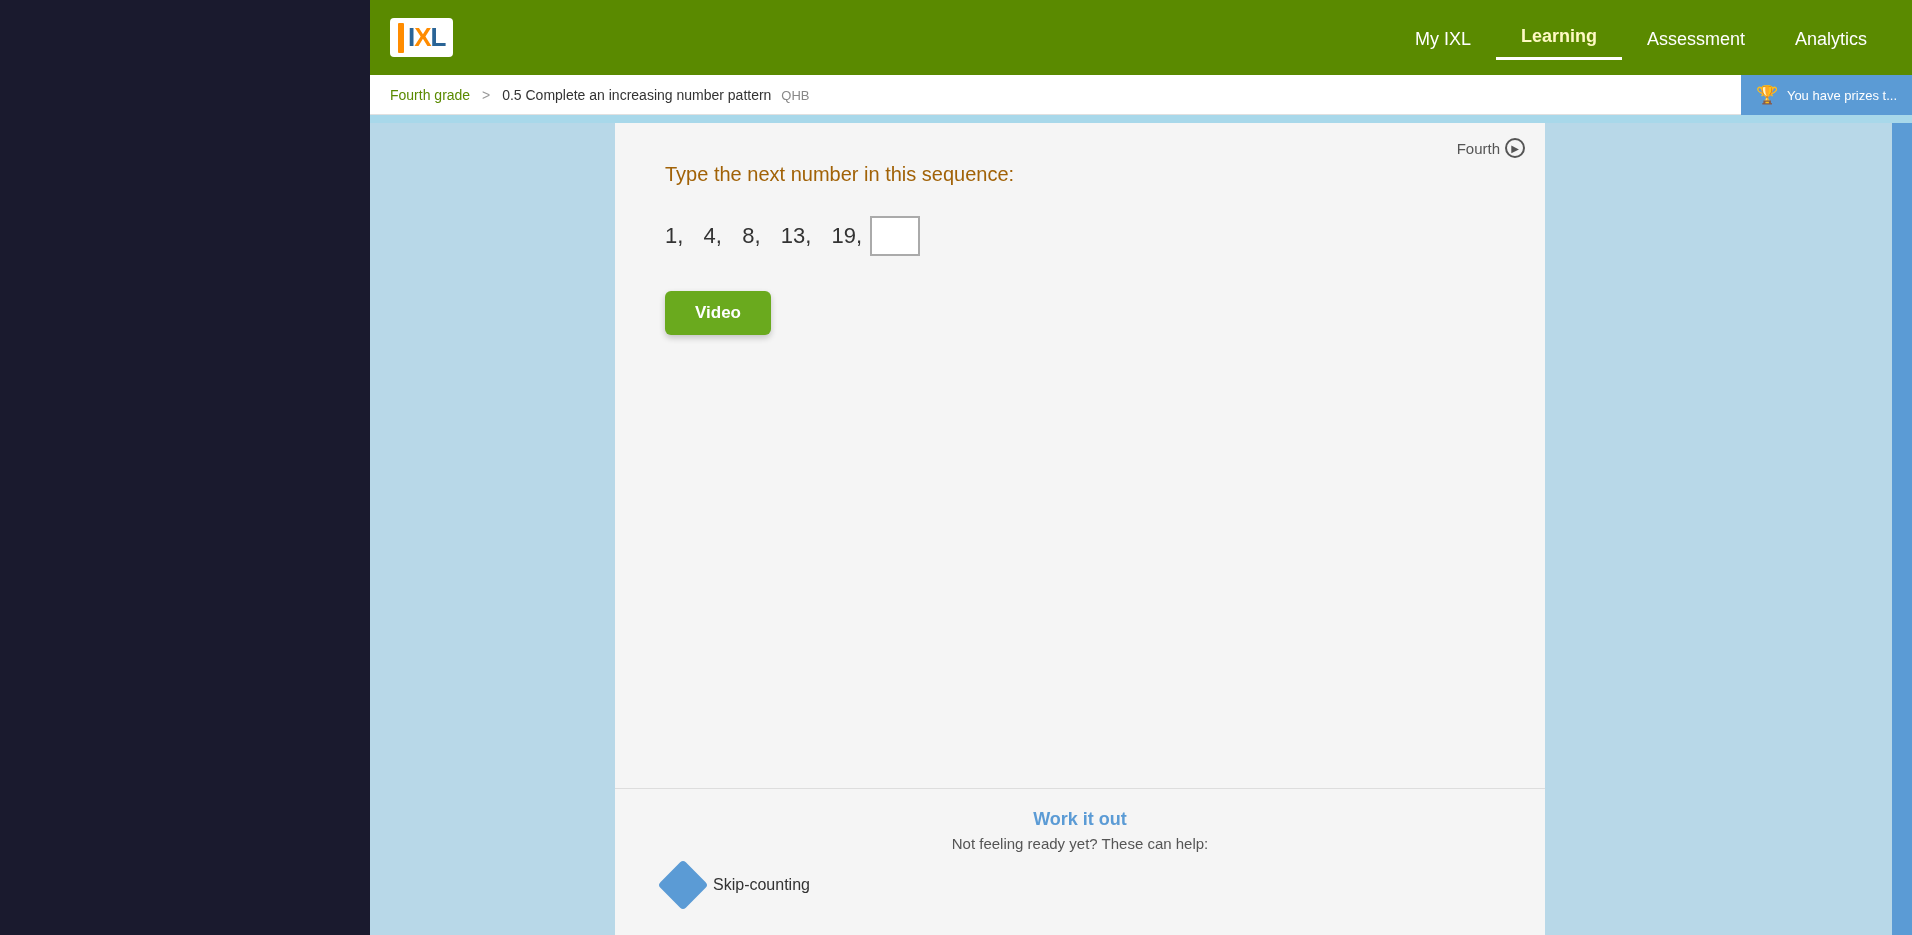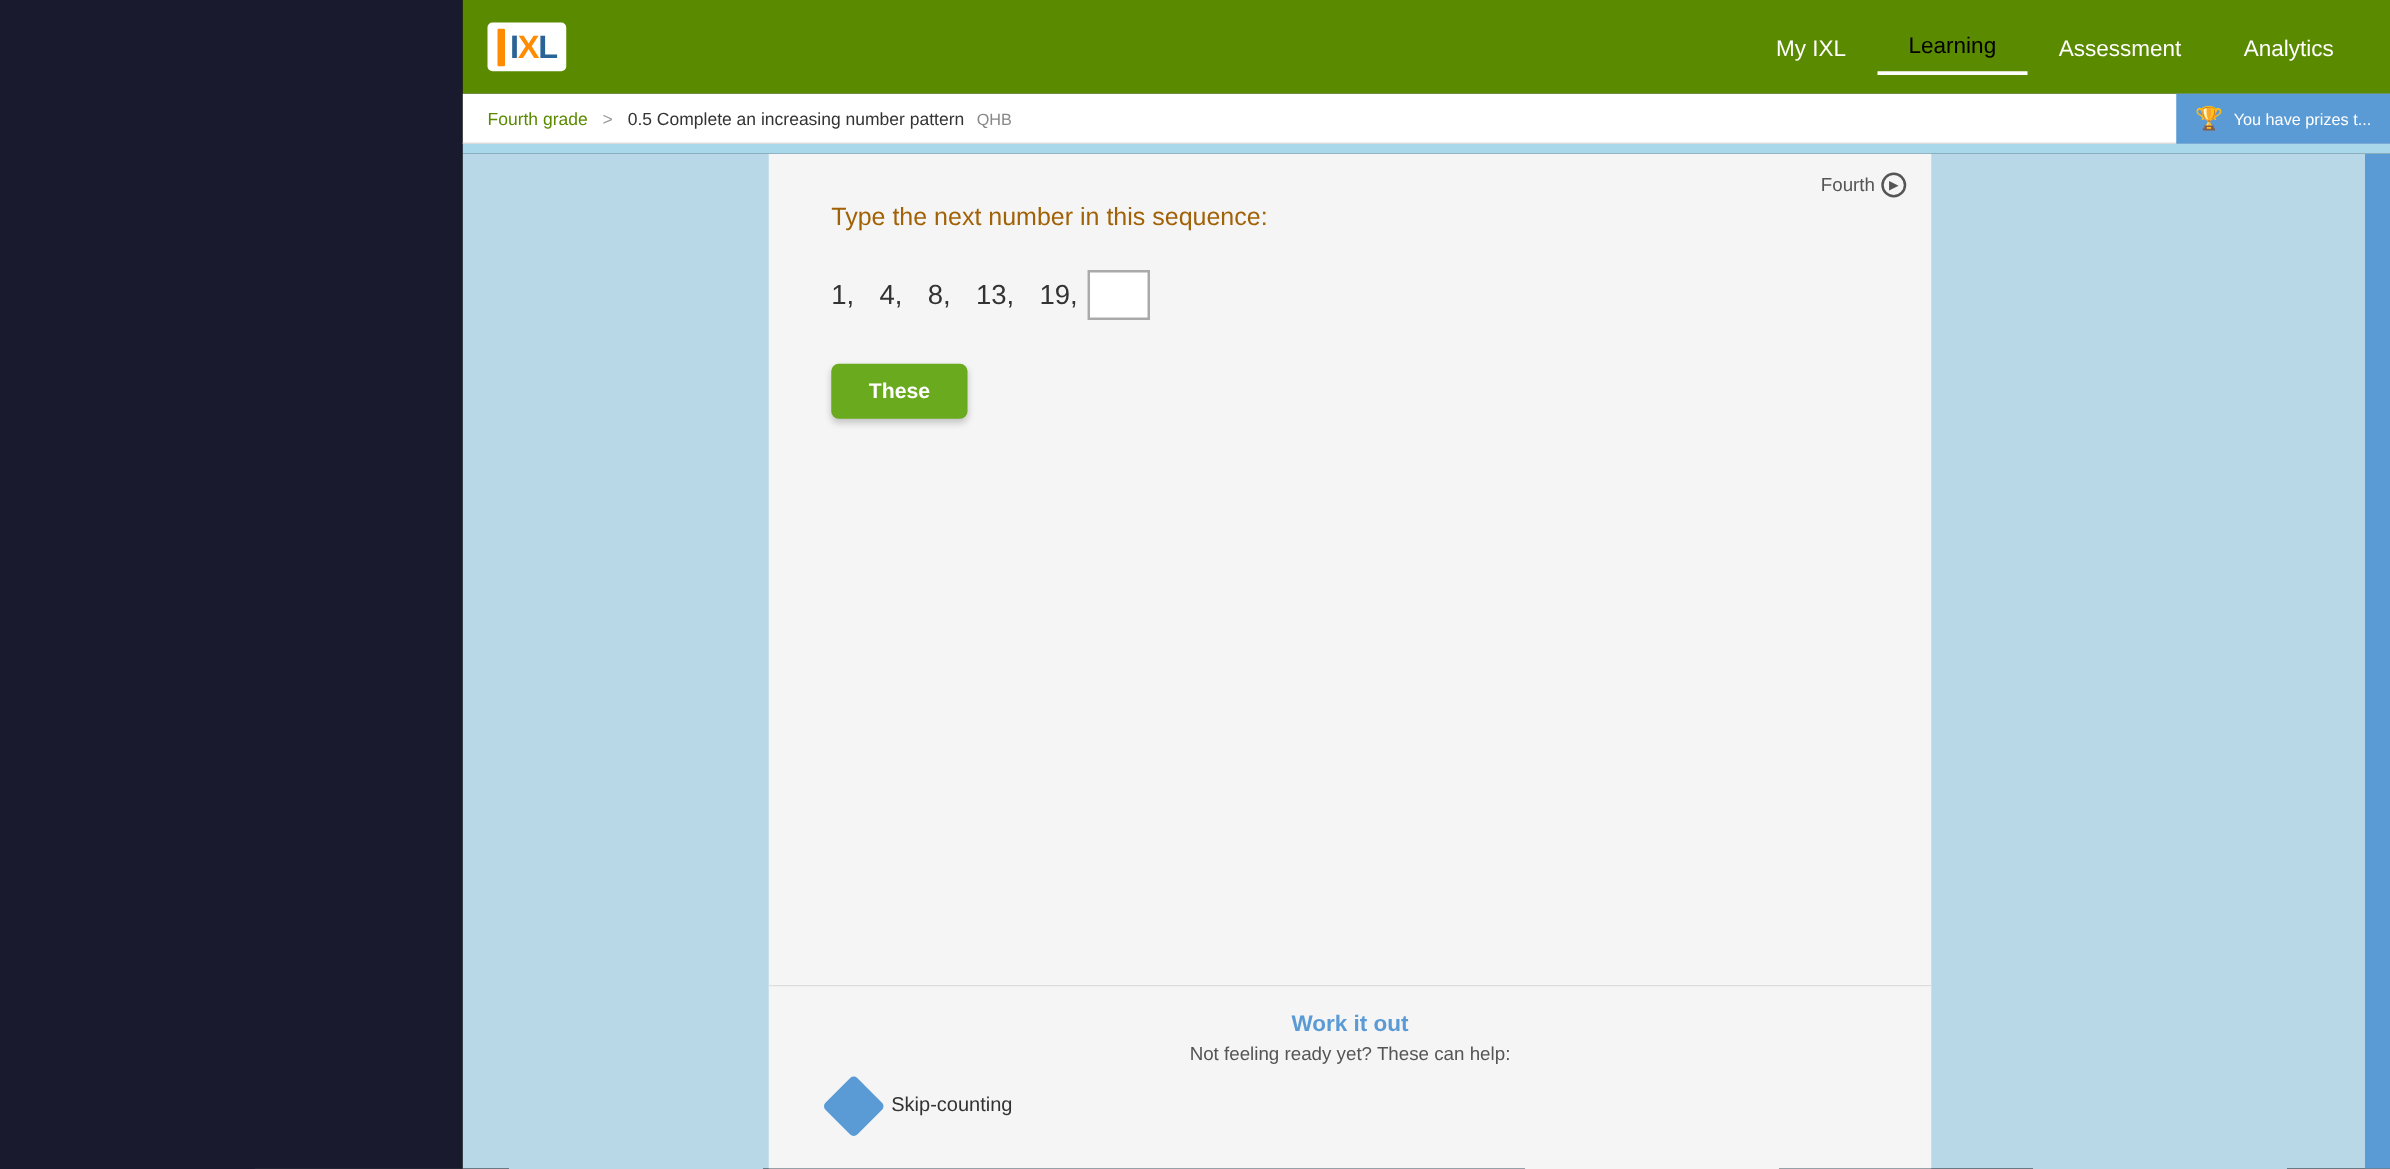--- a/index.html
+++ b/index.html
@@ -78,22 +78,22 @@
       color: white;
       font-size: 18px;
       padding: 10px 25px;
       cursor: pointer;
       text-decoration: none;
       font-weight: normal;
       white-space: nowrap;
     }
 
     .nav-link.active {
-      color: #000000;
-      font-weight: normal;
+      color: #fef9c3;
+      font-weight: bold;
       border-bottom: 3px solid white;
     }
 
     
     .breadcrumb-bar {
       background: white;
       height: 40px;
       display: flex;
       align-items: center;
       padding: 0 20px;
@@ -342,21 +342,21 @@
       <div class="sequence-row">
         <span class="seq-number">1,</span>
         <span class="seq-number">&nbsp;&nbsp;4,</span>
         <span class="seq-number">&nbsp;&nbsp;8,</span>
         <span class="seq-number">&nbsp;&nbsp;13,</span>
         <span class="seq-number">&nbsp;&nbsp;19,</span>
         <input class="answer-input" type="text" style="">
       </div>
 
       
-      <button class="submit-btn">These</button>
+      <button class="submit-btn">Video</button>
 
       
       <div style="position: absolute; bottom: 12px; left: 0; right: 0; padding: 20px 50px; border-top: 1px solid #ddd;">
         <div class="work-it-out-title">Work it out</div>
         <div class="help-subtitle">Not feeling ready yet? These can help:</div>
         <div class="help-resource">
           <div class="diamond-icon"></div>
           <span class="resource-text">Skip-counting</span>
         </div>
       </div>

